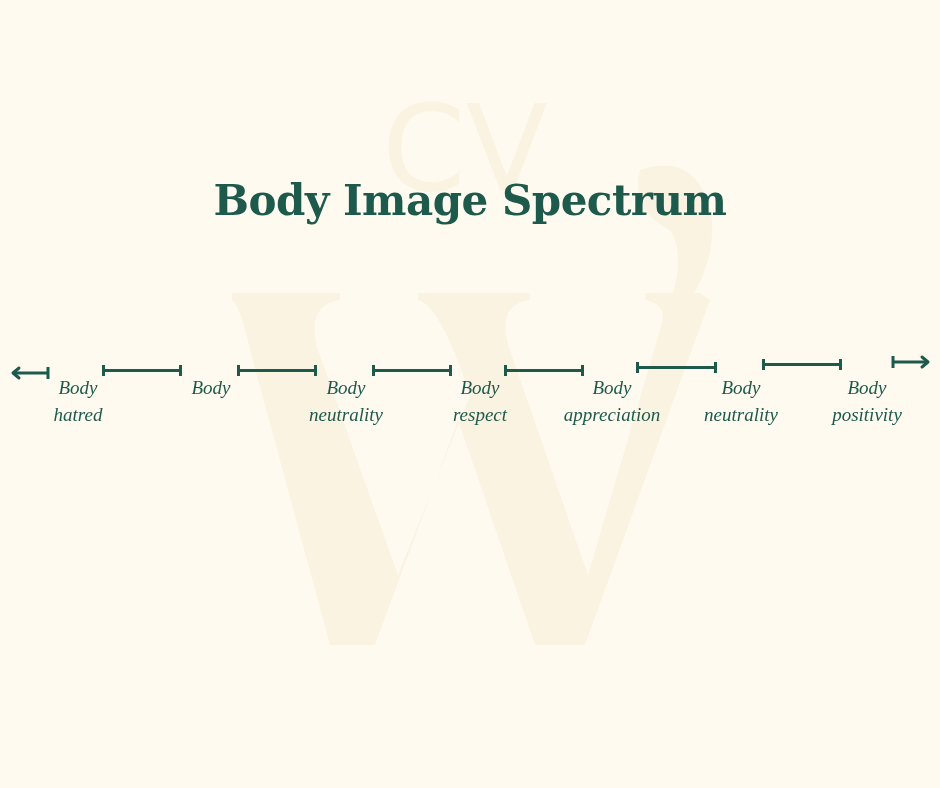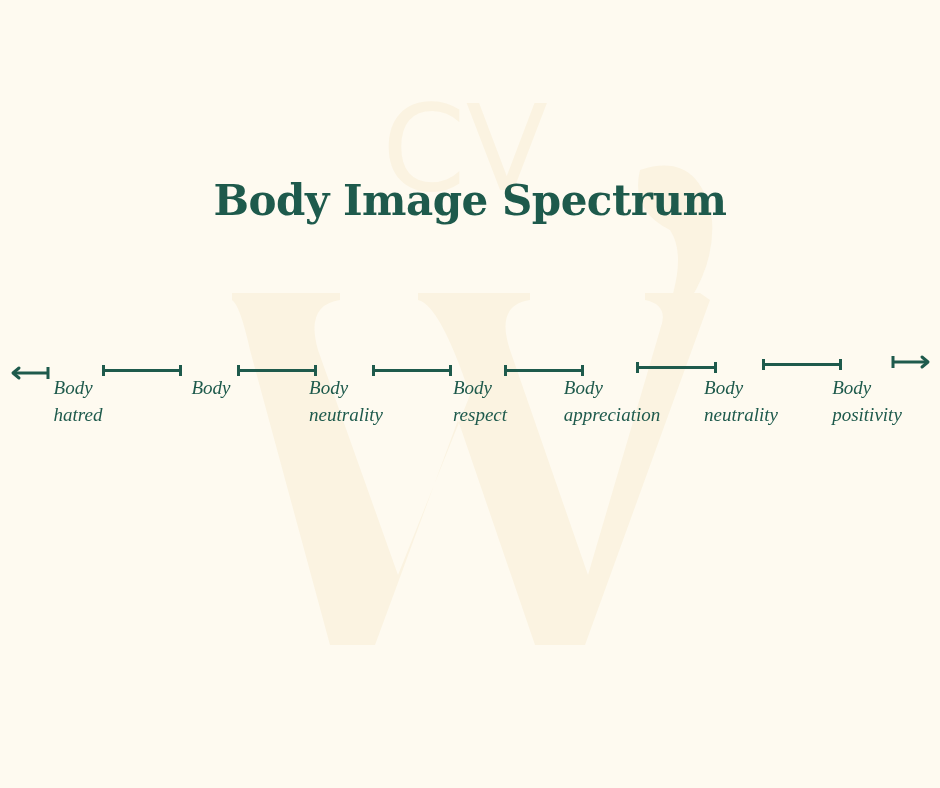--- a/index.html
+++ b/index.html
@@ -20,21 +20,21 @@
   .seg {
     position: absolute; height: 3px; background: #1e5a4c;
   }
   .seg::before, .seg::after {
     content: ""; position: absolute; top: -4px; width: 3px; height: 11px; background: #1e5a4c;
   }
   .seg::before { left: 0; }
   .seg::after { right: 0; }
   .arrow { position: absolute; }
   .label {
-    position: absolute; text-align: left; font-style: italic;
+    position: absolute; text-align: center; font-style: italic;
     font-size: 19px; line-height: 27px; color: #1e5a4c;
     font-family: "Liberation Serif", "DejaVu Serif", serif;
     white-space: nowrap;
     transform: translateX(-50%);
   }
 </style>
 </head>
 <body>
 
 <svg class="watermark" viewBox="0 0 940 788" xmlns="http://www.w3.org/2000/svg">

